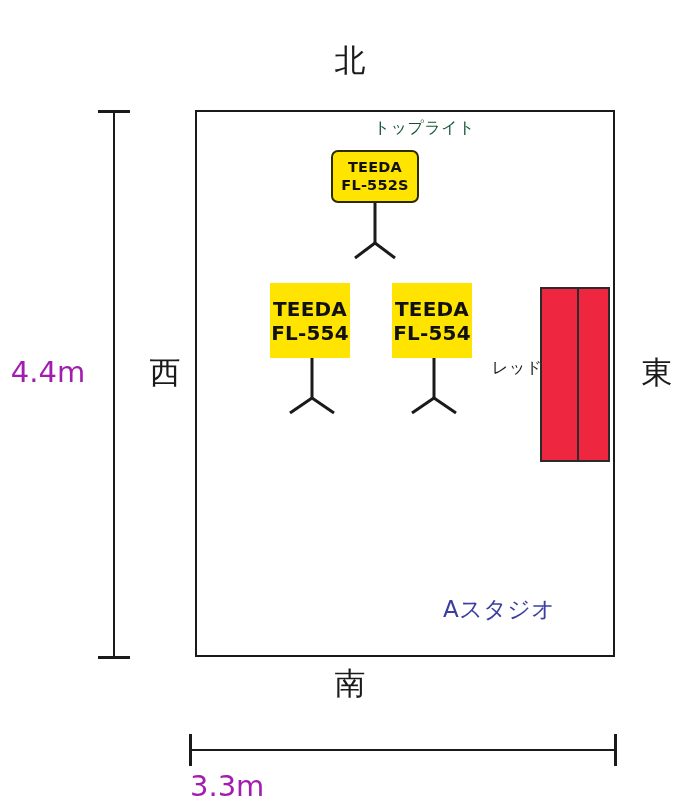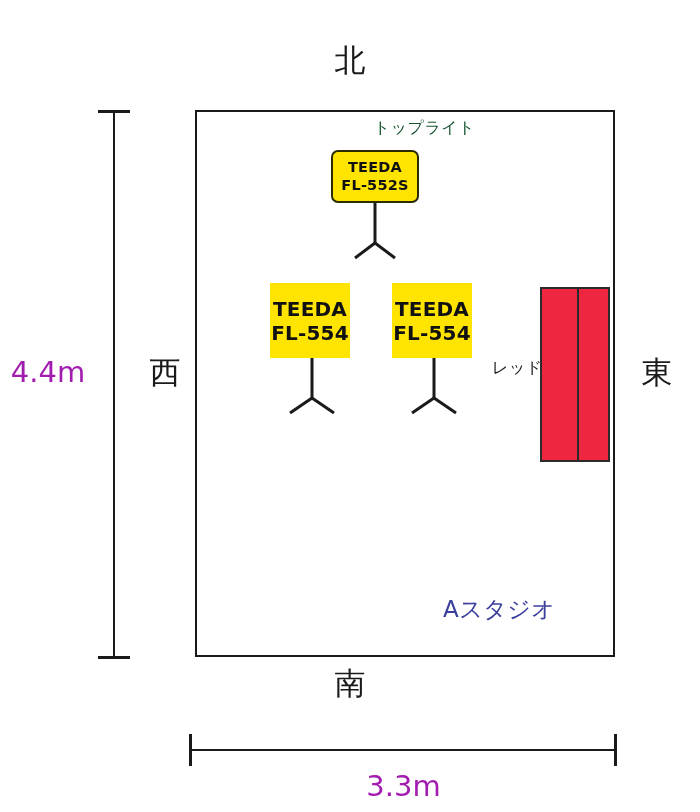--- a/index.html
+++ b/index.html
@@ -72,21 +72,21 @@
   #dim-h-cap-r  { left: 614px; top: 734px; height: 32px; }
 
   .dim-label {
     font-size: 29px;
     color: #a21caf;
     font-family: "DejaVu Sans", "Liberation Sans", sans-serif;
     line-height: 1;
     white-space: nowrap;
   }
   #dim-height-label { left: 0px; top: 358px; width: 96px; text-align: center; }
-  #dim-width-label  { left: 190px; top: 772px; width: 427px; text-align: center; }
+  #dim-width-label  { left: 190px; top: 772px; width: 427px; text-align: left; }
 
   
   #toplight-caption {
     left: 275px;
     top: 118px;
     width: 200px;
     text-align: right;
     font-size: 16px;
     color: #14532d;
     font-family: Liberation Serif, serif;

